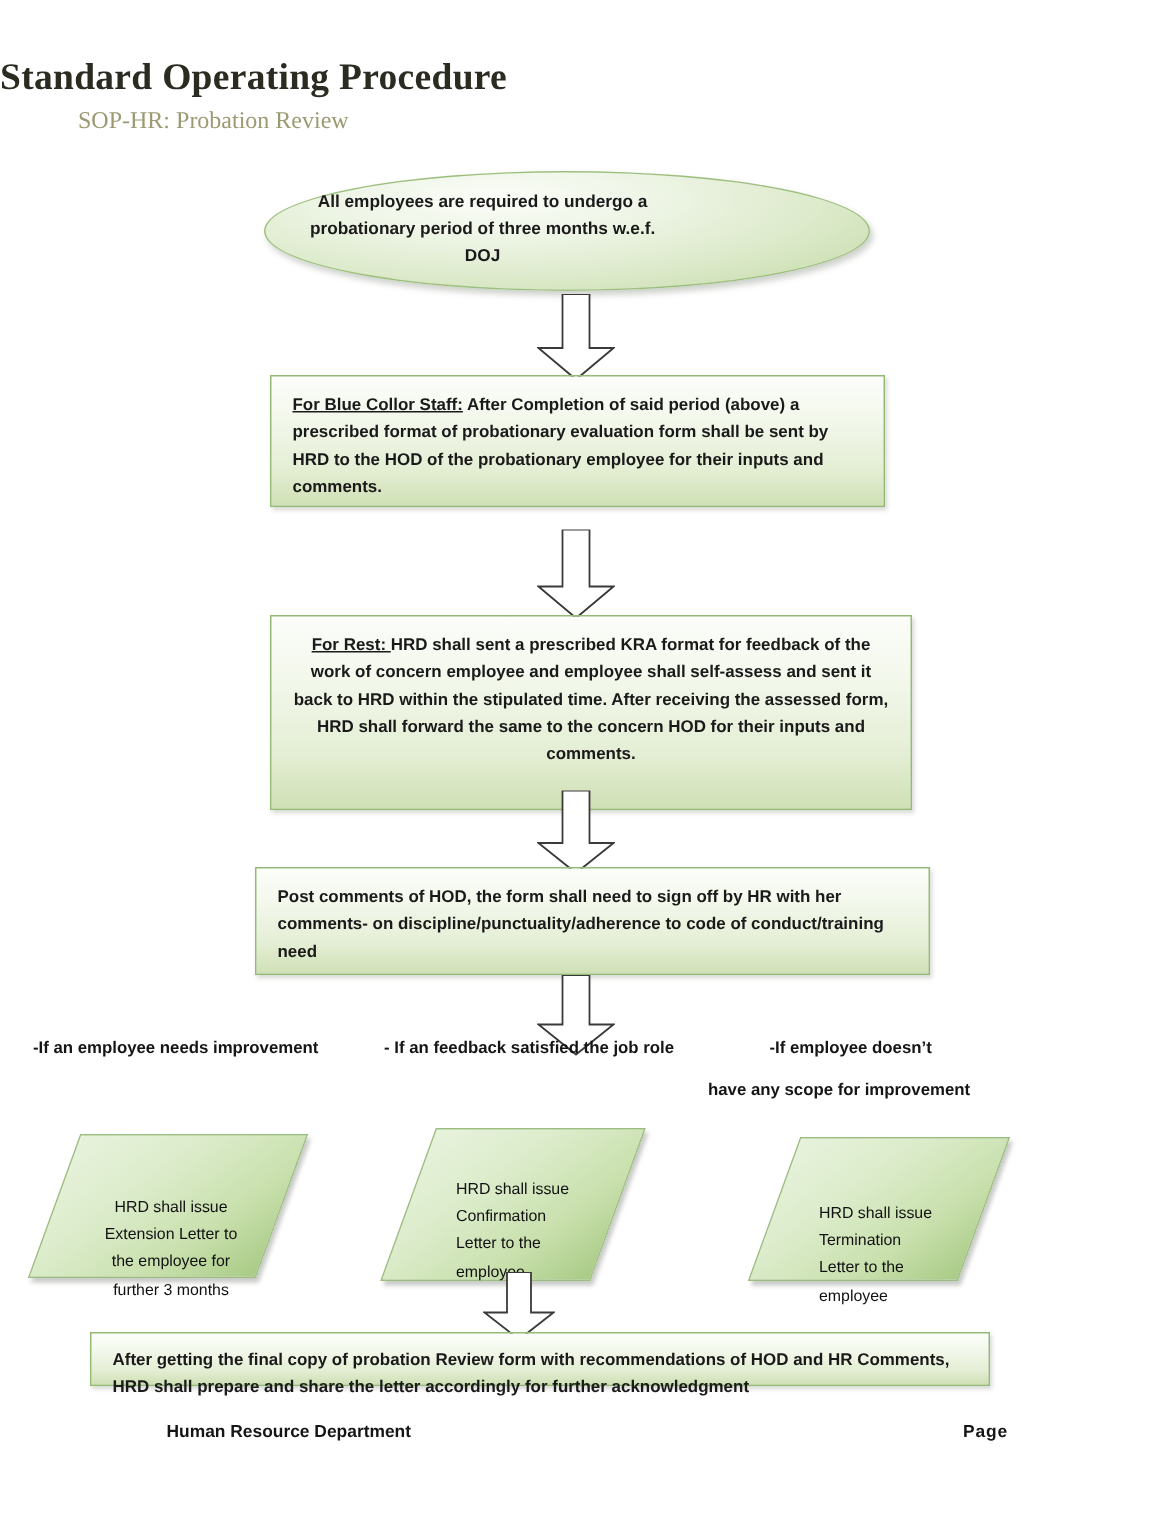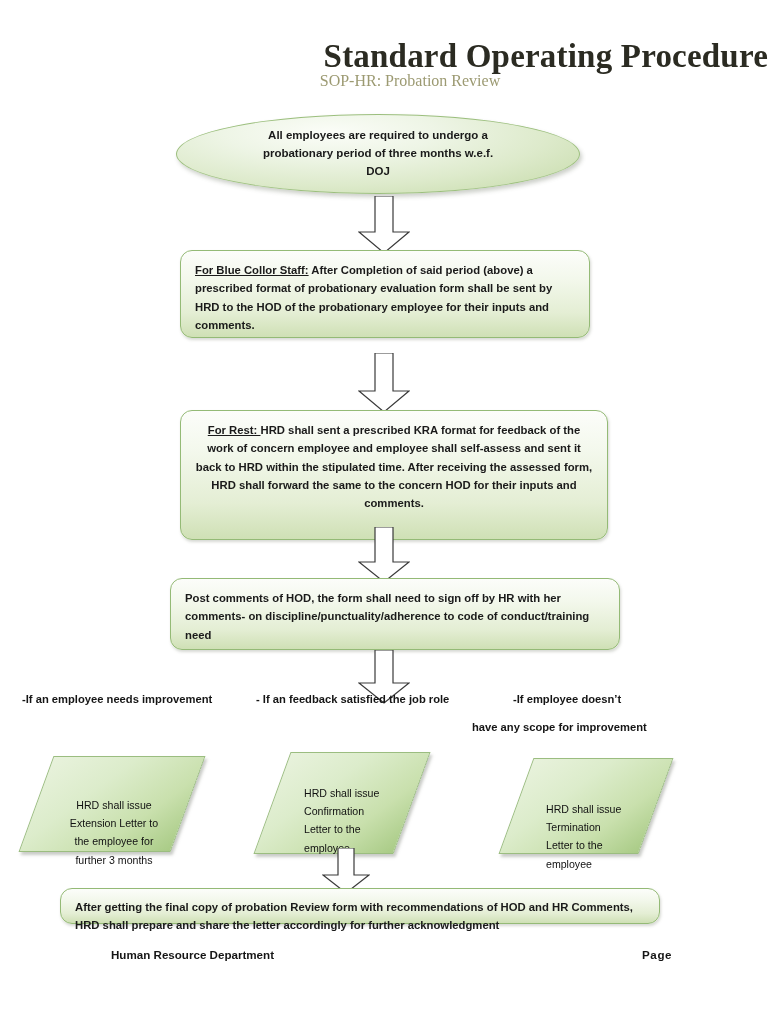--- a/index.html
+++ b/index.html
@@ -19,64 +19,63 @@
     position: absolute;
     inset: 0;
     background: #ffffff;
   }
 
   
   .doc-title {
     position: absolute;
     left: 0; right: 0;
     top: 38px;
-    text-align: right;
+    text-align: left;
     font-family: "Liberation Serif", serif;
     font-weight: bold;
-    font-size: 33px;
+    font-size: 25px;
     letter-spacing: 0.2px;
     color: #2b2b22;
-    padding-left: 60px;
   }
   .doc-subtitle {
     position: absolute;
     left: 0; right: 0;
     top: 72px;
-    text-align: center;
+    text-align: left;
     font-family: "Liberation Serif", serif;
     font-size: 16px;
     color: #9c9a72;
     padding-left: 52px;
   }
 
   
   .ellipse {
     position: absolute;
     border-radius: 50%;
     border: 1px solid #9cbf7e;
     background: radial-gradient(ellipse at 38% 22%, #fbfdf8 0%, #eef5e6 30%, #ddeacb 62%, #c3d9a5 100%);
     box-shadow: 2px 3px 4px rgba(90,100,80,0.30);
     display: flex;
     align-items: center;
-    justify-content: center;
+    justify-content: flex-start;
     text-align: center;
     box-sizing: border-box;
   }
   .ellipse .txt {
     font-size: 11.5px;
     font-weight: bold;
     line-height: 1.55;
     width: 72%;
   }
 
   .rbox {
     position: absolute;
     box-sizing: border-box;
     border: 1px solid #94ba76;
-    border-radius: 12px;
+    border-radius: 0;
     background: linear-gradient(to bottom, #fcfdfa 0%, #f3f8ec 32%, #e4eed4 72%, #cfe0b5 100%);
     box-shadow: 1px 2px 3px rgba(110,120,100,0.28);
     padding: 10px 14px 8px 14px;
   }
   .rbox .txt {
     font-size: 11.3px;
     font-weight: bold;
     line-height: 1.62;
   }
   .rbox u { text-decoration: underline; }

